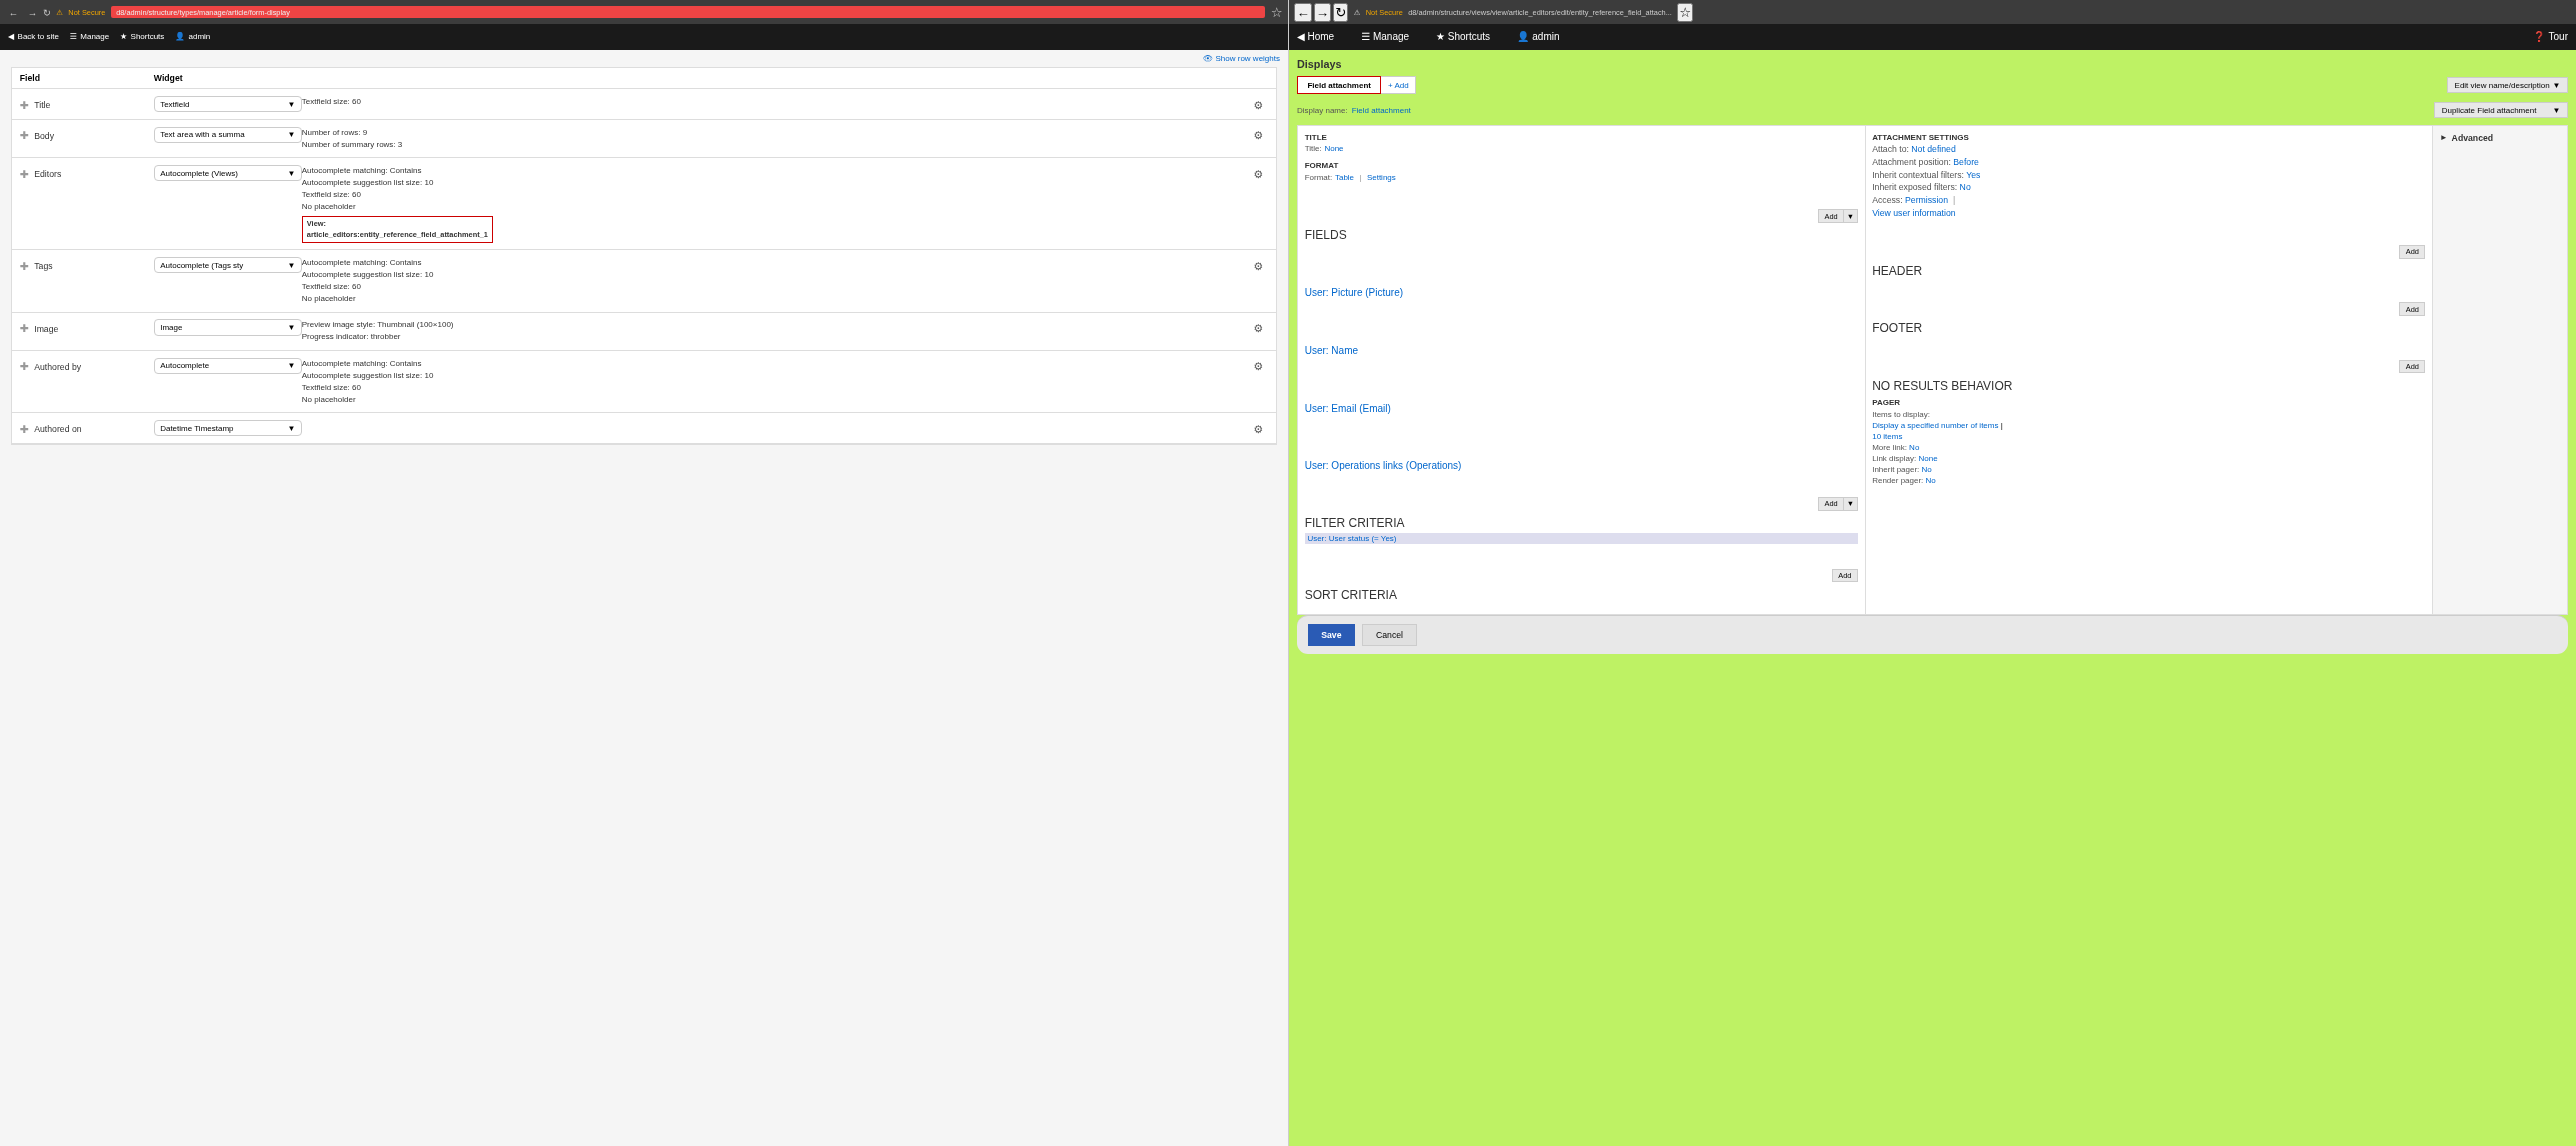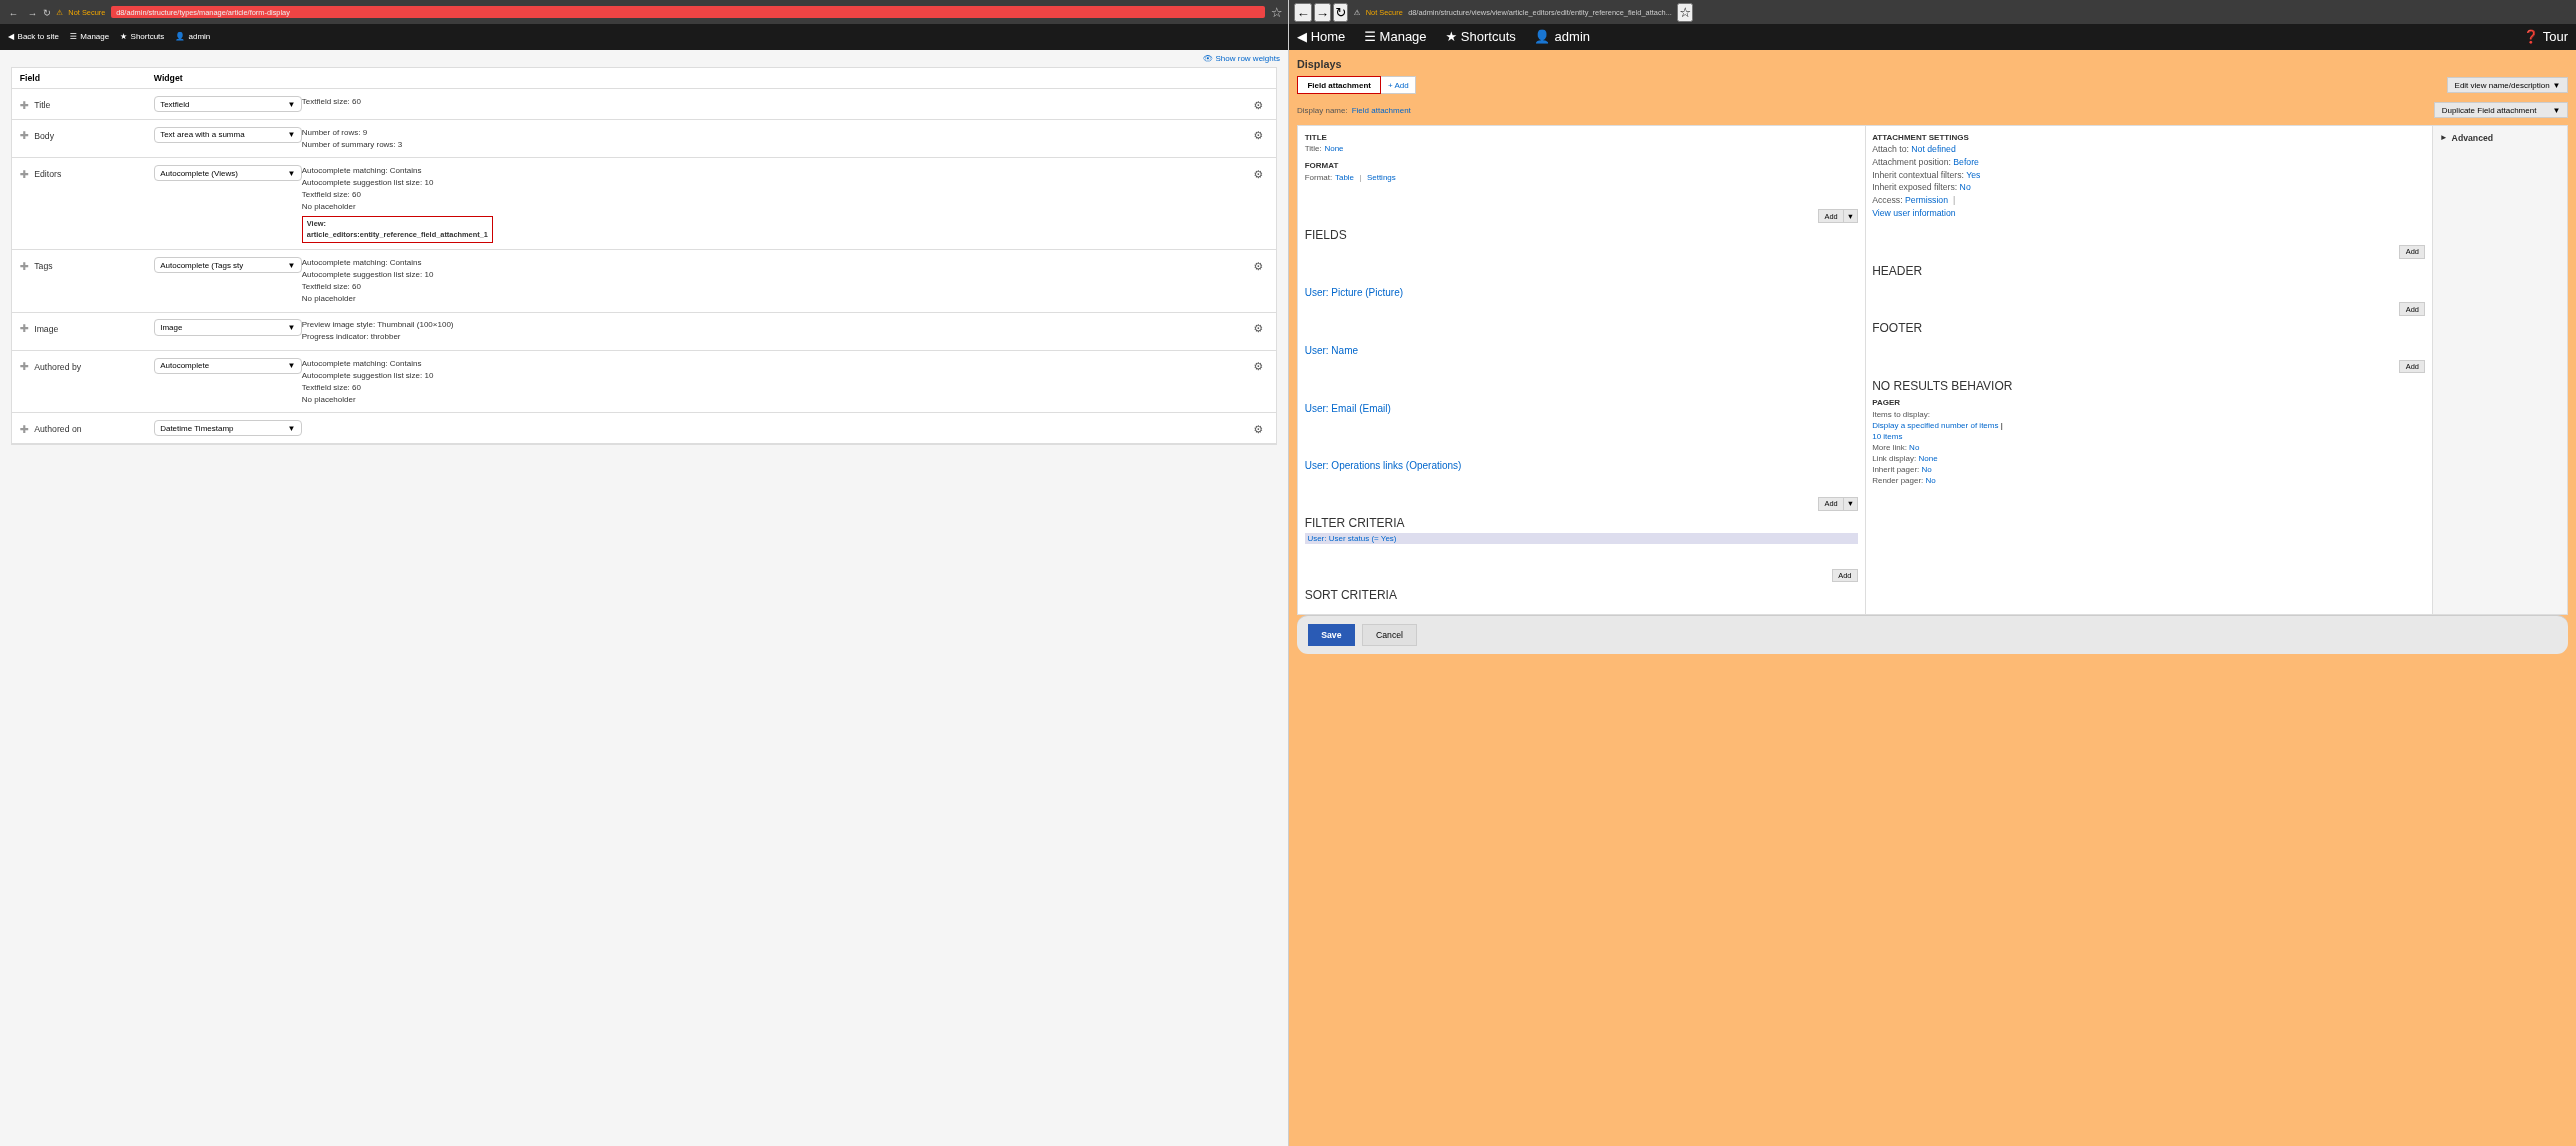--- a/index.html
+++ b/index.html
@@ -31,24 +31,24 @@
     .drag-handle { color: #999; font-size: 10.8px; cursor: move; }
     .widget-select { display: flex; align-items: center; border: 0.7px solid #ccc; border-radius: 4px; padding: 2.7px 5.4px; background: #fff; cursor: pointer; gap: 2.7px; font-size: 8px; min-width: 121px; }
     .widget-select .arrow { margin-left: auto; }
     .field-info { font-size: 8px; color: #333; line-height: 1.5; }
     .gear-btn { background: none; border: none; cursor: pointer; color: #555; font-size: 10.8px; padding-top: 2.7px; }
     .view-highlight { border: 1.3px solid #cc0000; padding: 1.3px 4px; font-size: 7.4px; display: inline-block; margin-top: 2.7px; font-weight: bold; }
 
     
     .right-panel { width: 50%; height: 100vh; display: flex; flex-direction: column; background: #f5f5f5; overflow: hidden; border-left: 0.7px solid #ccc; }
     .right-browser-bar { background: #3c3c3c; color: #ccc; display: flex; align-items: center; padding: 2.7px 5.4px; gap: 5.4px; font-size: 7.4px; height: 24px; }
-    .right-admin-bar { background: #1a1a1a; color: #fff; display: flex; align-items: center; padding: 0 8px; height: 25.5px; gap: 19px; font-size: 13px; }
+    .right-admin-bar { background: #1a1a1a; color: #fff; display: flex; align-items: center; padding: 0 8px; height: 25.5px; gap: 27px; font-size: 10px; }
     .tour-btn { margin-left: auto; display: flex; align-items: center; gap: 2.7px; color: #fff; cursor: pointer; }
 
-    .displays-section { background: #fdba74; flex: 1; overflow-y: auto; padding: 8px; }
+    .displays-section { background: #bef264; flex: 1; overflow-y: auto; padding: 8px; }
     .displays-title { font-size: 10.8px; font-weight: bold; margin-bottom: 6.7px; color: #333; }
     .displays-tabs { display: flex; align-items: center; gap: 0; margin-bottom: 8px; }
     .tab-active { background: #fff; border: 1.3px solid #cc0000; padding: 3.4px 9.4px; font-size: 8px; cursor: pointer; font-weight: bold; }
     .tab-add { background: #fff; border: 0.7px solid #ccc; border-left: none; padding: 3.4px 6.7px; font-size: 8px; cursor: pointer; color: #0066cc; }
     .edit-view-btn { margin-left: auto; display: flex; align-items: center; gap: 2.7px; background: #e8e8e8; border: 0.7px solid #ccc; padding: 2.7px 6.7px; font-size: 8px; cursor: pointer; }
 
     .display-name-row { display: flex; align-items: center; margin-bottom: 6.7px; font-size: 8px; }
     .display-name-row .label { color: #555; margin-right: 4px; }
     .dup-btn { margin-left: auto; display: flex; align-items: center; gap: 16px; background: #e8e8e8; border: 0.7px solid #ccc; padding: 2.7px 6.7px; font-size: 8px; cursor: pointer; }
     .views-section { margin-bottom: 8px; }

